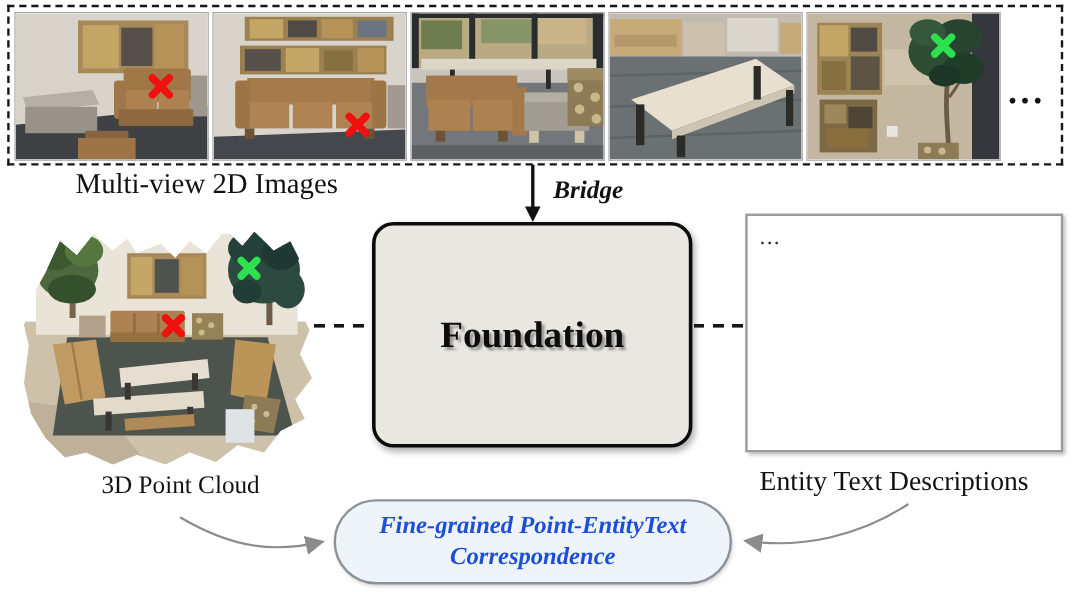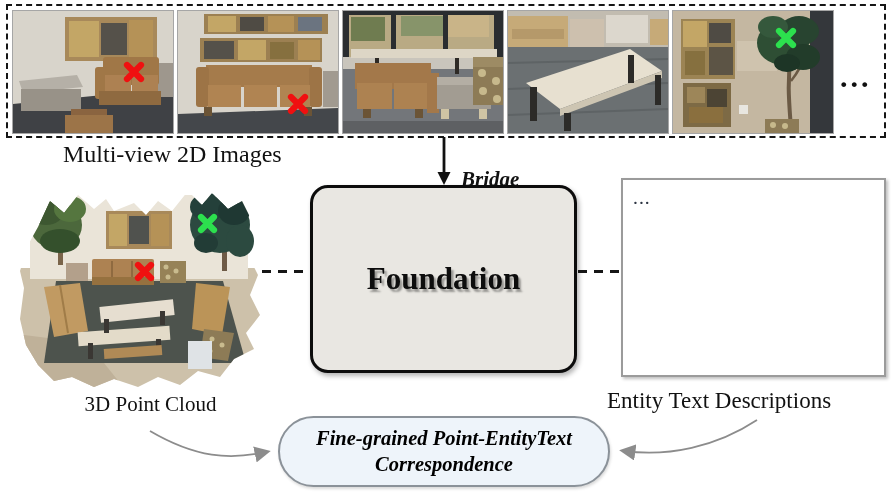--- a/index.html
+++ b/index.html
@@ -9,21 +9,21 @@
   }
   
   .frame-2d{position:absolute;left:6px;top:4px;width:876px;height:130px;border:2px dashed #161616;}
   .strip{position:absolute;left:4px;top:4px;display:flex;gap:3px;}
   .tile{width:160px;height:122px;position:relative;overflow:hidden;border:1px solid rgba(0,0,0,.35);}
   .tile svg{display:block;width:100%;height:100%;}
   .strip-dots{position:absolute;left:832px;top:54px;font-weight:bold;font-size:30px;letter-spacing:3px;color:#111;font-family:"Liberation Serif",serif;}
   .label-multiview{position:absolute;left:27px;top:141px;font-size:24px;color:#111;margin-left:36px;}
   
   .bridge-arrow{position:absolute;left:433px;top:137px;}
-  .label-bridge{position:absolute;left:461px;top:146px;font-size:21px;font-weight:bold;font-style:italic;margin-top:21px;}
+  .label-bridge{position:absolute;left:461px;top:146px;font-size:21px;font-weight:bold;font-style:italic;}
   
   .foundation{
     position:absolute;left:310px;top:185px;width:261px;height:182px;
     background:var(--foundation-bg,#e9e7e2);border:3px solid #0c0c0c;border-radius:18px;
     box-shadow:2px 3px 5px rgba(0,0,0,.3);
     display:flex;flex-direction:column;align-items:center;justify-content:center;
   }
   .foundation .fm-line{
     font-size:31px;font-weight:bold;line-height:1.25;color:#0d0d0d;
     text-shadow:2.5px 2.5px 2px rgba(0,0,0,.35);
@@ -38,29 +38,29 @@
   
   .entity-box{
     position:absolute;left:621px;top:178px;width:265px;height:199px;box-sizing:border-box;
     background:#fff;border:2.5px solid #9b9b9b;box-shadow:2px 2px 3px rgba(0,0,0,.25);
     padding:6px 10px;font-size:19.5px;line-height:1.26;color:#2d3543;
   }
   .entity-term{font-weight:bold;}
   .term-couch{color:var(--entity-couch,#e00b00);}
   .term-tree{color:var(--entity-tree,#00d848);}
   .entity-ellipsis{letter-spacing:1px;}
-  .label-entitytext{position:absolute;left:607px;top:388px;font-size:23px;}
+  .label-entitytext{position:absolute;left:633px;top:388px;font-size:23px;}
   
   .pill{
     position:absolute;left:278px;top:416px;width:332px;height:71px;box-sizing:border-box;
     background:var(--pill-bg,#eef4fa);border:2px solid var(--pill-border,#8b9299);border-radius:36px;
     display:flex;flex-direction:column;align-items:center;justify-content:center;
     box-shadow:1px 2px 3px rgba(0,0,0,.15);
   }
-  .pill .pill-line{font-size:20.5px;font-weight:bold;font-style:italic;line-height:1.25;color:#000000;}
+  .pill .pill-line{font-size:20.5px;font-weight:bold;font-style:italic;line-height:1.25;color:#1d4ed8;}
   
   .overlay{position:absolute;left:0;top:0;pointer-events:none;}
   
   .xmark{fill:none;stroke-width:6.2;stroke-linecap:round;}
   .red-x{stroke:var(--marker-red,#f01010);}
   .green-x{stroke:var(--marker-green,#2ce04e);}
 </style>
 </head>
 <body>
 

